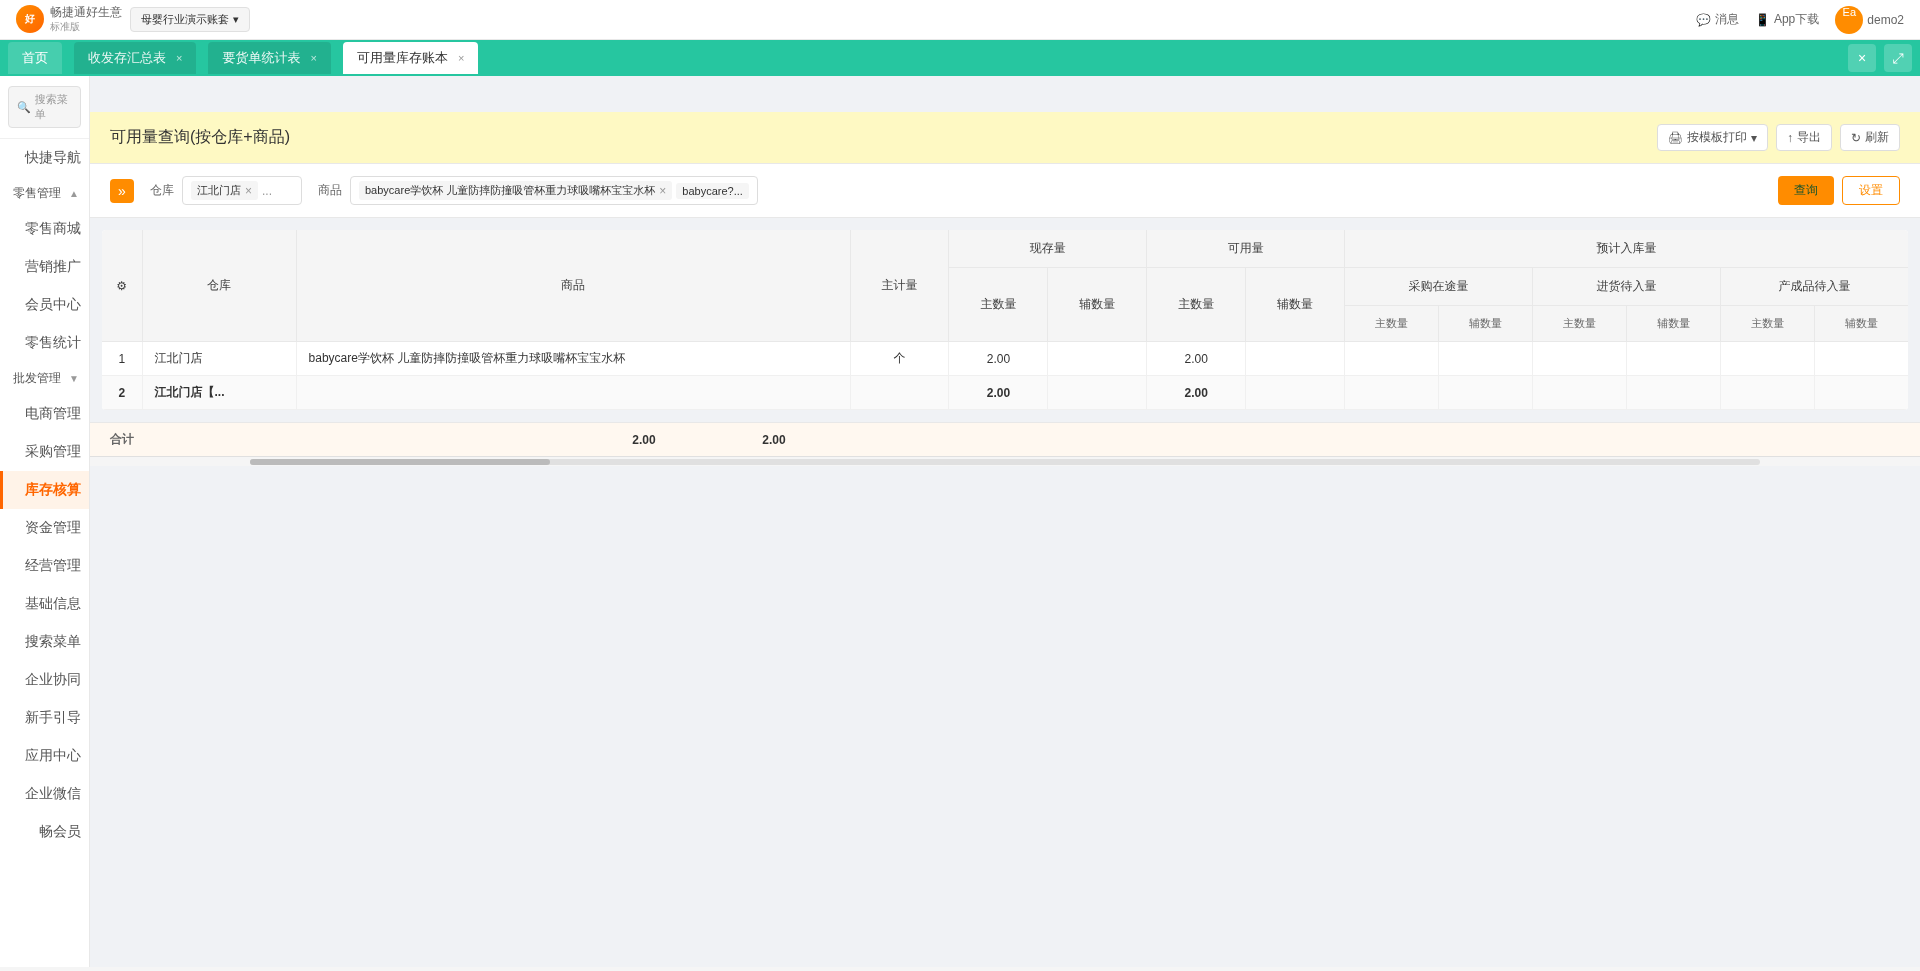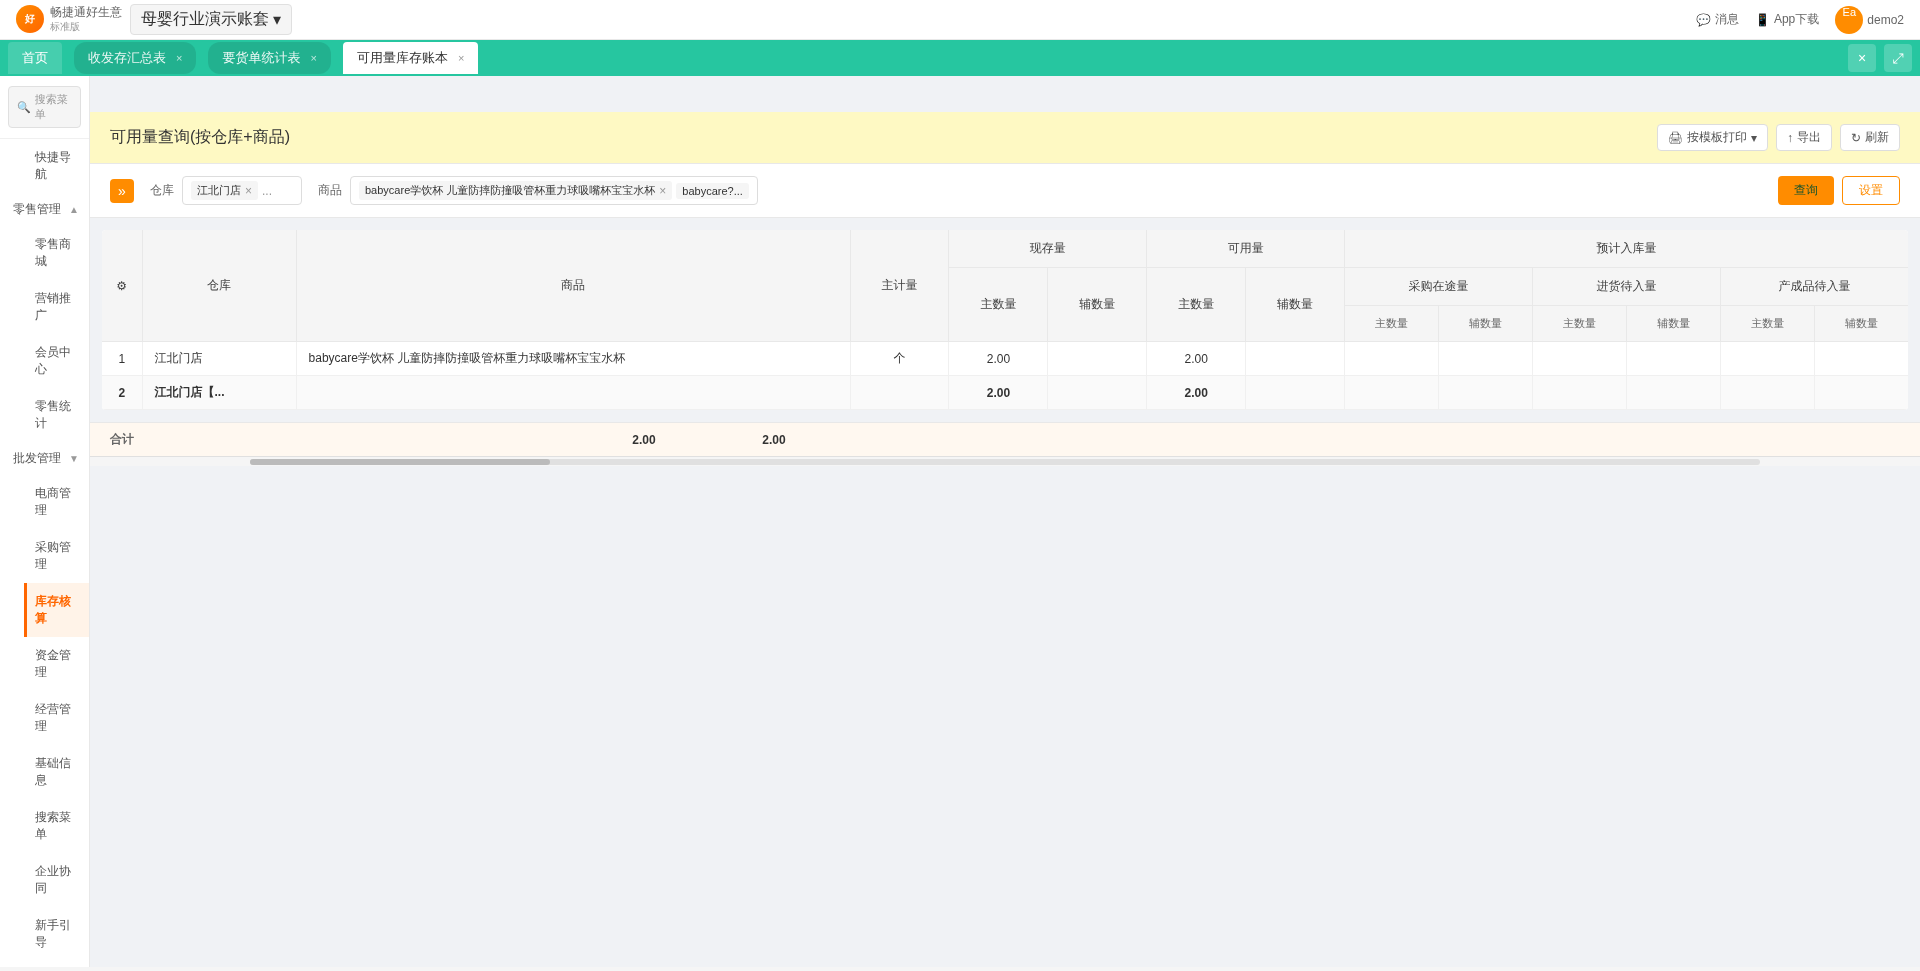--- a/index.html
+++ b/index.html
@@ -5,42 +5,42 @@
     * { margin: 0; padding: 0; box-sizing: border-box; }
     body { font-family: 'Microsoft YaHei', Arial, sans-serif; font-size: 12px; background: #f5f5f5; color: #333; width: 1920px; min-height: 971px; overflow-x: hidden; }
 
     
     .top-bar { height: 40px; background: #fff; display: flex; align-items: center; justify-content: space-between; padding: 0 16px; border-bottom: 1px solid #e8e8e8; }
     .top-bar-left { display: flex; align-items: center; gap: 8px; }
     .logo-area { display: flex; align-items: center; gap: 6px; }
     .logo-icon { width: 28px; height: 28px; background: linear-gradient(135deg, #ff8c00, #ff6600); border-radius: 50%; display: flex; align-items: center; justify-content: center; color: #fff; font-size: 10px; font-weight: bold; }
     .logo-text { font-size: 12px; color: #666; line-height: 1.2; }
     .logo-sub { font-size: 10px; color: #999; }
-    .industry-selector { display: flex; align-items: center; gap: 4px; background: #f5f5f5; border: 1px solid #e0e0e0; border-radius: 4px; padding: 4px 10px; cursor: pointer; font-size: 16px; color: #333; }
+    .industry-selector { display: flex; align-items: center; gap: 4px; background: #f5f5f5; border: 1px solid #e0e0e0; border-radius: 4px; padding: 4px 10px; cursor: pointer; font-size: 11px; color: #333; }
     .top-bar-right { display: flex; align-items: center; gap: 16px; }
     .top-bar-action { display: flex; align-items: center; gap: 4px; cursor: pointer; color: #666; font-size: 12px; }
     .user-avatar { width: 28px; height: 28px; background: #ff8c00; border-radius: 50%; display: flex; align-items: flex-start; justify-content: center; color: #fff; font-size: 11px; overflow: hidden; }
 
     
     .nav-tabs { height: 36px; background: #26c6a0; display: flex; align-items: center; padding: 0 8px; gap: 12px; position: relative; }
     .nav-tab { height: 32px; padding: 0 14px; display: flex; align-items: center; gap: 6px; border-radius: 4px 4px 0 0; cursor: pointer; font-size: 13px; color: rgba(255,255,255,0.85); background: transparent; white-space: nowrap; }
     .nav-tab.home { background: rgba(255,255,255,0.15); color: #fff; }
     .nav-tab.active { background: #fff; color: #333; border-radius: 4px 4px 0 0; }
-    .nav-tab.inactive { background: rgba(0,0,0,0.1); color: rgba(255,255,255,0.9); border-radius: 12px; }
+    .nav-tab.inactive { background: rgba(0,0,0,0.1); color: rgba(255,255,255,0.9); }
     .nav-tab .close-x { font-size: 11px; color: rgba(255,255,255,0.7); cursor: pointer; margin-left: 4px; }
     .nav-tab.active .close-x { color: #999; }
     .nav-tabs-right { margin-left: auto; display: flex; align-items: center; gap: 8px; }
     .nav-tab-btn { width: 28px; height: 28px; background: rgba(255,255,255,0.2); border-radius: 4px; display: flex; align-items: center; justify-content: center; cursor: pointer; color: #fff; font-size: 14px; }
 
     
     .layout { display: flex; height: calc(971px - 80px); }
     .sidebar { width: 90px; background: #fff; border-right: 1px solid #e8e8e8; display: flex; flex-direction: column; overflow-y: auto; }
     .sidebar-search { padding: 10px 8px; border-bottom: 1px solid #f0f0f0; }
     .sidebar-search-btn { width: 100%; background: #f5f5f5; border: 1px solid #e0e0e0; border-radius: 4px; padding: 5px 8px; display: flex; align-items: center; gap: 4px; cursor: pointer; font-size: 11px; color: #999; }
-    .sidebar-item { padding: 10px 8px; text-align: left; cursor: pointer; font-size: 12px; color: #555; border-left: 3px solid transparent; margin-left: 24px; }
+    .sidebar-item { padding: 10px 8px; text-align: right; cursor: pointer; font-size: 14px; color: #555; border-left: 3px solid transparent; }
     .sidebar-item.active { background: #fff3e8; color: #ff6600; border-left: 3px solid #ff6600; font-weight: bold; }
     .sidebar-section { display: flex; align-items: center; justify-content: space-between; padding: 8px 10px; font-size: 12px; color: #555; cursor: pointer; border-left: 3px solid transparent; }
     .sidebar-section .arrow { font-size: 10px; color: #999; }
 
     
     .main-content { flex: 1; overflow: auto; background: #f0f2f5; }
     .page-header { background: #fef9c3; padding: 12px 20px; display: flex; align-items: center; justify-content: space-between; border-bottom: 1px solid #e8e8e8; margin-top: 36px; }
     .page-title { font-size: 16px; color: #333; font-weight: 500; }
     .page-actions { display: flex; align-items: center; gap: 8px; }
     .action-btn { display: flex; align-items: center; gap: 4px; padding: 4px 10px; border: 1px solid #ddd; border-radius: 4px; cursor: pointer; font-size: 12px; color: #555; background: #fff; }

